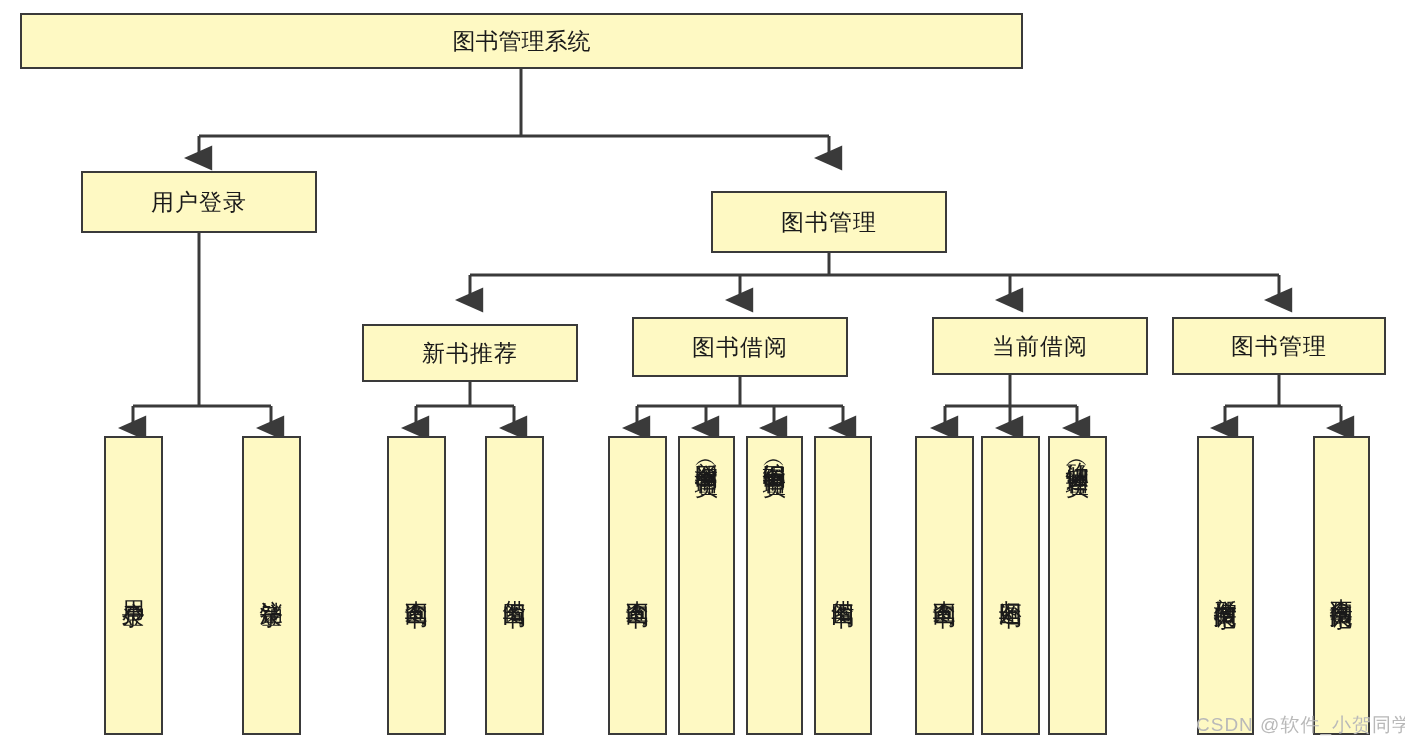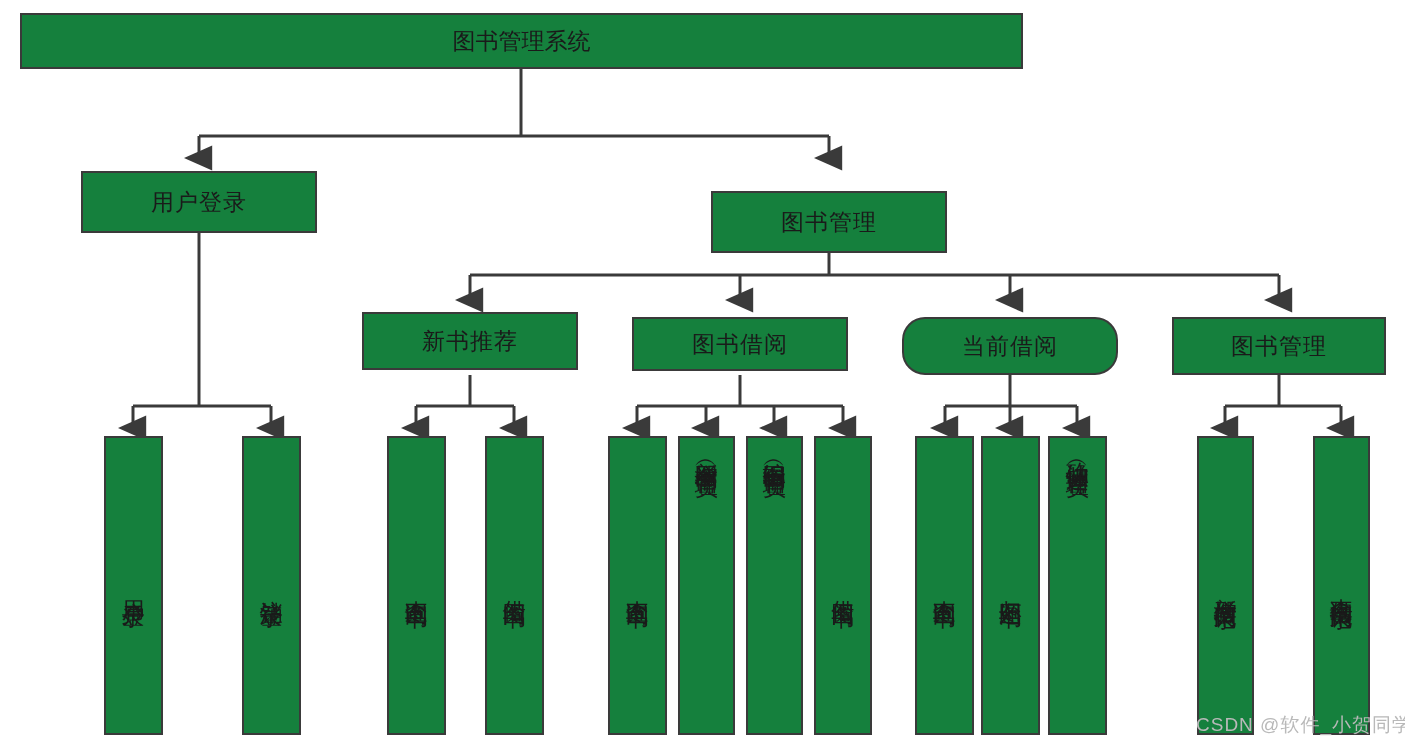--- a/index.html
+++ b/index.html
@@ -1,20 +1,20 @@
 <!DOCTYPE html>
 <html><head>
 <meta charset="utf-8">
 <style>
   html,body{margin:0;padding:0;background:#ffffff;}
   body{font-family:"Liberation Sans","DejaVu Sans",sans-serif;}
   #canvas{position:relative;width:1405px;height:747px;background:#ffffff;overflow:hidden;}
   svg.edges{position:absolute;left:0;top:0;width:1405px;height:747px;pointer-events:none;}
 
-  .node{position:absolute;box-sizing:border-box;background:#15803d;border:2.5px solid #3a3a3a;
+  .node{position:absolute;box-sizing:border-box;background:#fef9c3;border:2.5px solid #3a3a3a;
         display:flex;align-items:center;justify-content:center;color:#1a1a1a;}
   .node.h{font-size:23px;letter-spacing:1px;}
   .node.root{font-size:23px;}
   .node.leaf{font-size:23px;align-items:flex-start;justify-content:center;padding-top:6px;}
   .vtext{writing-mode:vertical-rl;text-orientation:upright;line-height:1.06;
          letter-spacing:2px;white-space:nowrap;display:block;}
   .leaf.mid{align-items:center;padding-top:0;}
   .watermark{position:absolute;color:#b9b9b9;font-size:19px;letter-spacing:1px;
              left:1196px;top:712px;white-space:nowrap;}
 </style>
@@ -77,27 +77,27 @@
     <span>图书管理系统</span>
   </div>
 
   <div class="node h" style="left:81px;top:171px;width:236px;height:62px;">
     <span>用户登录</span>
   </div>
   <div class="node h" style="left:711px;top:171px;width:236px;height:62px;margin-top:20px;">
     <span>图书管理</span>
   </div>
 
-  <div class="node h" style="left:362px;top:312px;width:216px;height:58px;">
+  <div class="node h" style="left:362px;top:324px;width:216px;height:58px;">
     <span>新书推荐</span>
   </div>
-  <div class="node h" style="left:632px;top:317px;width:216px;height:54px;">
+  <div class="node h" style="left:632px;top:317px;width:216px;height:60px;">
     <span>图书借阅</span>
   </div>
-  <div class="node h" style="left:902px;top:317px;width:216px;height:58px;border-radius:23px;">
+  <div class="node h" style="left:932px;top:317px;width:216px;height:58px;">
     <span>当前借阅</span>
   </div>
   <div class="node h" style="left:1172px;top:317px;width:214px;height:58px;">
     <span>图书管理</span>
   </div>
 
   <div class="node leaf mid" style="left:104px;top:436px;width:59px;height:299px;">
     <span class="vtext">用户登录</span>
   </div>
   <div class="node leaf mid" style="left:242px;top:436px;width:59px;height:299px;">

